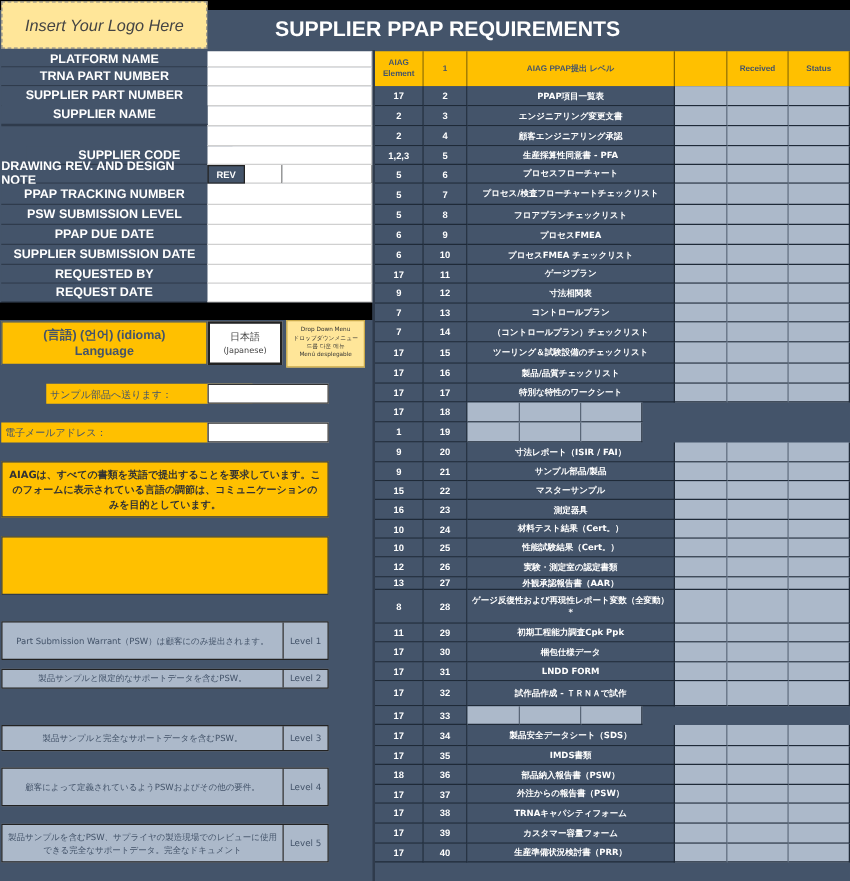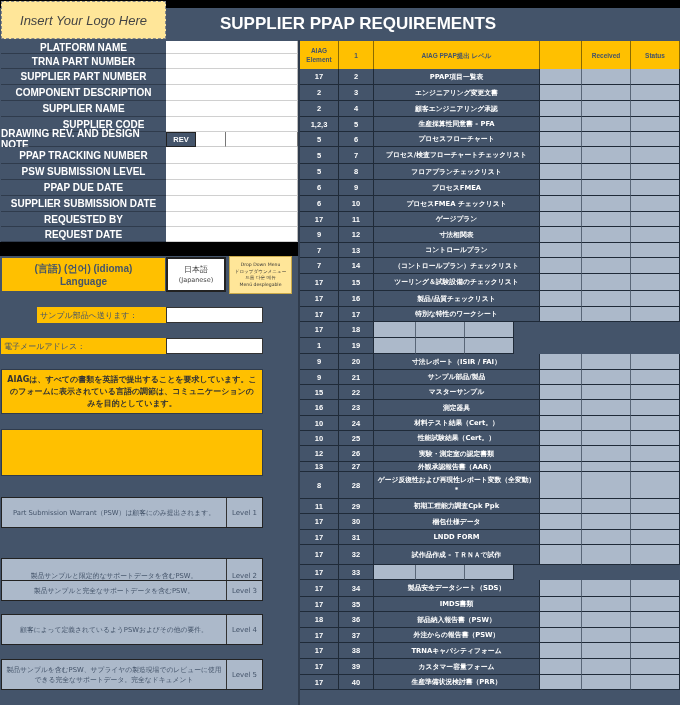--- a/index.html
+++ b/index.html
@@ -102,21 +102,21 @@
 
 <div id="form">
     <div class="abs flabel" style="top: 41px; height: 13px;">PLATFORM NAME</div>
     <div class="abs fvalue" style="top: 41px; height: 13px;"></div>
     <div class="abs flabel" style="top: 54px; height: 15px;">TRNA PART NUMBER</div>
     <div class="abs fvalue" style="top: 54px; height: 15px;"></div>
     <div class="abs flabel" style="top: 69px; height: 16px;">SUPPLIER PART NUMBER</div>
     <div class="abs fvalue" style="top: 69px; height: 16px;"></div>
     <div class="abs flabel" style="top: 85px; height: 16px;">COMPONENT DESCRIPTION</div>
     <div class="abs fvalue" style="top: 85px; height: 16px;"></div>
-    <div class="abs flabel" style="top: 101px; height: 16px;">SUPPLIER NAME</div>
+    <div class="abs flabel" style="top: 84px; height: 16px;">SUPPLIER NAME</div>
     <div class="abs fvalue" style="top: 101px; height: 16px;"></div>
     <div class="abs flabel" style="top: 117px; height: 15px; margin-left: 20px;">SUPPLIER CODE</div>
     <div class="abs fvalue" style="top: 117px; height: 15px;"></div>
     <div class="abs flabel" style="top: 132px; height: 15px;">DRAWING REV. AND DESIGN NOTE</div>
     <div class="abs rev" style="top: 132px; height: 15px; text-align: center;">REV</div>
     <div class="abs revbox" style="left: 196px; width: 30px; top: 132px; height: 15px;"></div>
     <div class="abs revbox" style="left: 226px; width: 72px; top: 132px; height: 15px;"></div>
     <div class="abs flabel" style="top: 147px; height: 17px;">PPAP TRACKING NUMBER</div>
     <div class="abs fvalue" style="top: 147px; height: 17px;"></div>
     <div class="abs flabel" style="top: 164px; height: 16px;">PSW SUBMISSION LEVEL</div>
@@ -154,21 +154,21 @@
 <div class="abs yinput" style="top:338px;"></div>
 
 <div class="abs notebox" style="top:369px;height:45px;">AIAGは、すべての書類を英語で提出することを要求しています。このフォームに表示されている言語の調節は、コミュニケーションのみを目的としています。</div>
 <div class="abs notebox" style="top:429px;height:47px;"></div>
 
 <div id="levels">
     <div class="abs lvl" style="top: 497px; height: 31px;">
       <div class="desc">Part Submission Warrant（PSW）は顧客にのみ提出されます。</div>
       <div class="lv">Level 1</div>
     </div>
-    <div class="abs lvl" style="top: 558px; height: 36px;">
+    <div class="abs lvl" style="top: 535px; height: 16px;">
       <div class="desc">製品サンプルと限定的なサポートデータを含むPSW。</div>
       <div class="lv">Level 2</div>
     </div>
     <div class="abs lvl" style="top: 580px; height: 21px;">
       <div class="desc">製品サンプルと完全なサポートデータを含むPSW。</div>
       <div class="lv">Level 3</div>
     </div>
     <div class="abs lvl" style="top: 614px; height: 31px;">
       <div class="desc">顧客によって定義されているようPSWおよびその他の要件。</div>
       <div class="lv">Level 4</div>

